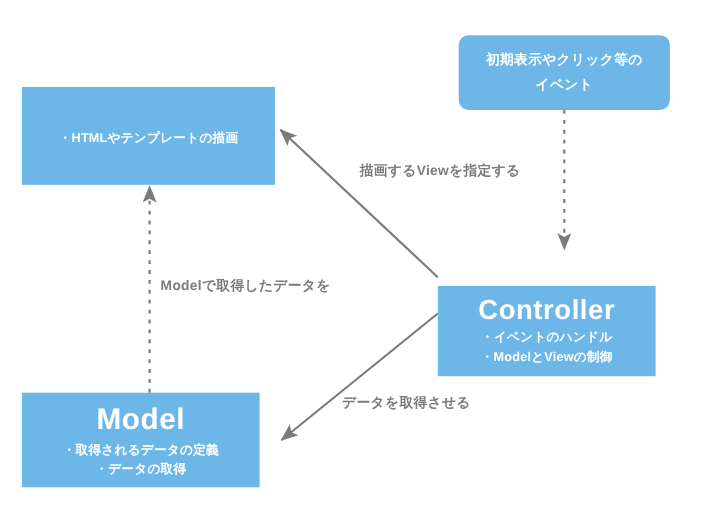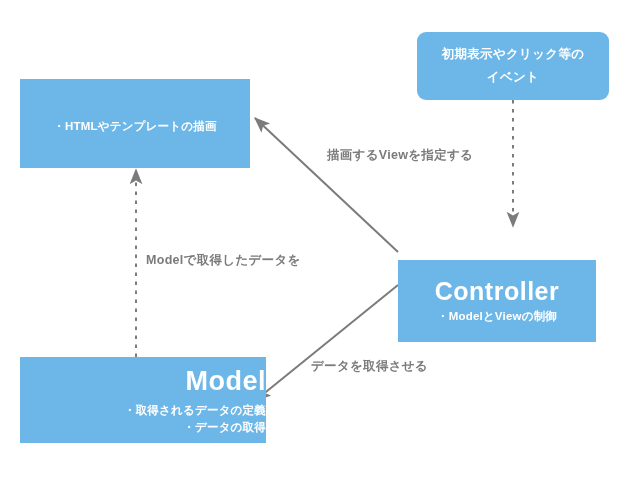--- a/index.html
+++ b/index.html
@@ -53,24 +53,23 @@
   #node-view {
     left: 20px;
     top: 79px;
     width: 230px;
     height: 89px;
     padding-top: 6px;
   }
   #node-model {
     left: 20px;
     top: 357px;
-    width: 246px;
+    width: 216px;
     height: 86px;
     padding-top: 4px;
-    align-items: flex-end;
   }
   #node-controller {
     left: 398px;
     top: 228px;
     width: 198px;
     height: 82px;
     padding-top: 2px;
     margin-top: 32px;
   }
   #node-controller .title {
@@ -146,20 +145,21 @@
   </div>
 
   <div class="node" id="node-model">
     <div class="title">Model</div>
     <div class="bullet">・取得されるデータの定義</div>
     <div class="bullet">・データの取得</div>
   </div>
 
   <div class="node" id="node-controller">
     <div class="title">Controller</div>
+    <div class="bullet">・イベントのハンドル</div>
     <div class="bullet">・ModelとViewの制御</div>
   </div>
 
   <div class="node" id="node-event">
     <div class="evt-line">初期表示やクリック等の</div>
     <div class="evt-line">イベント</div>
   </div>
 
   <div class="edge-label" id="label-draw-view">描画するViewを指定する</div>
 

